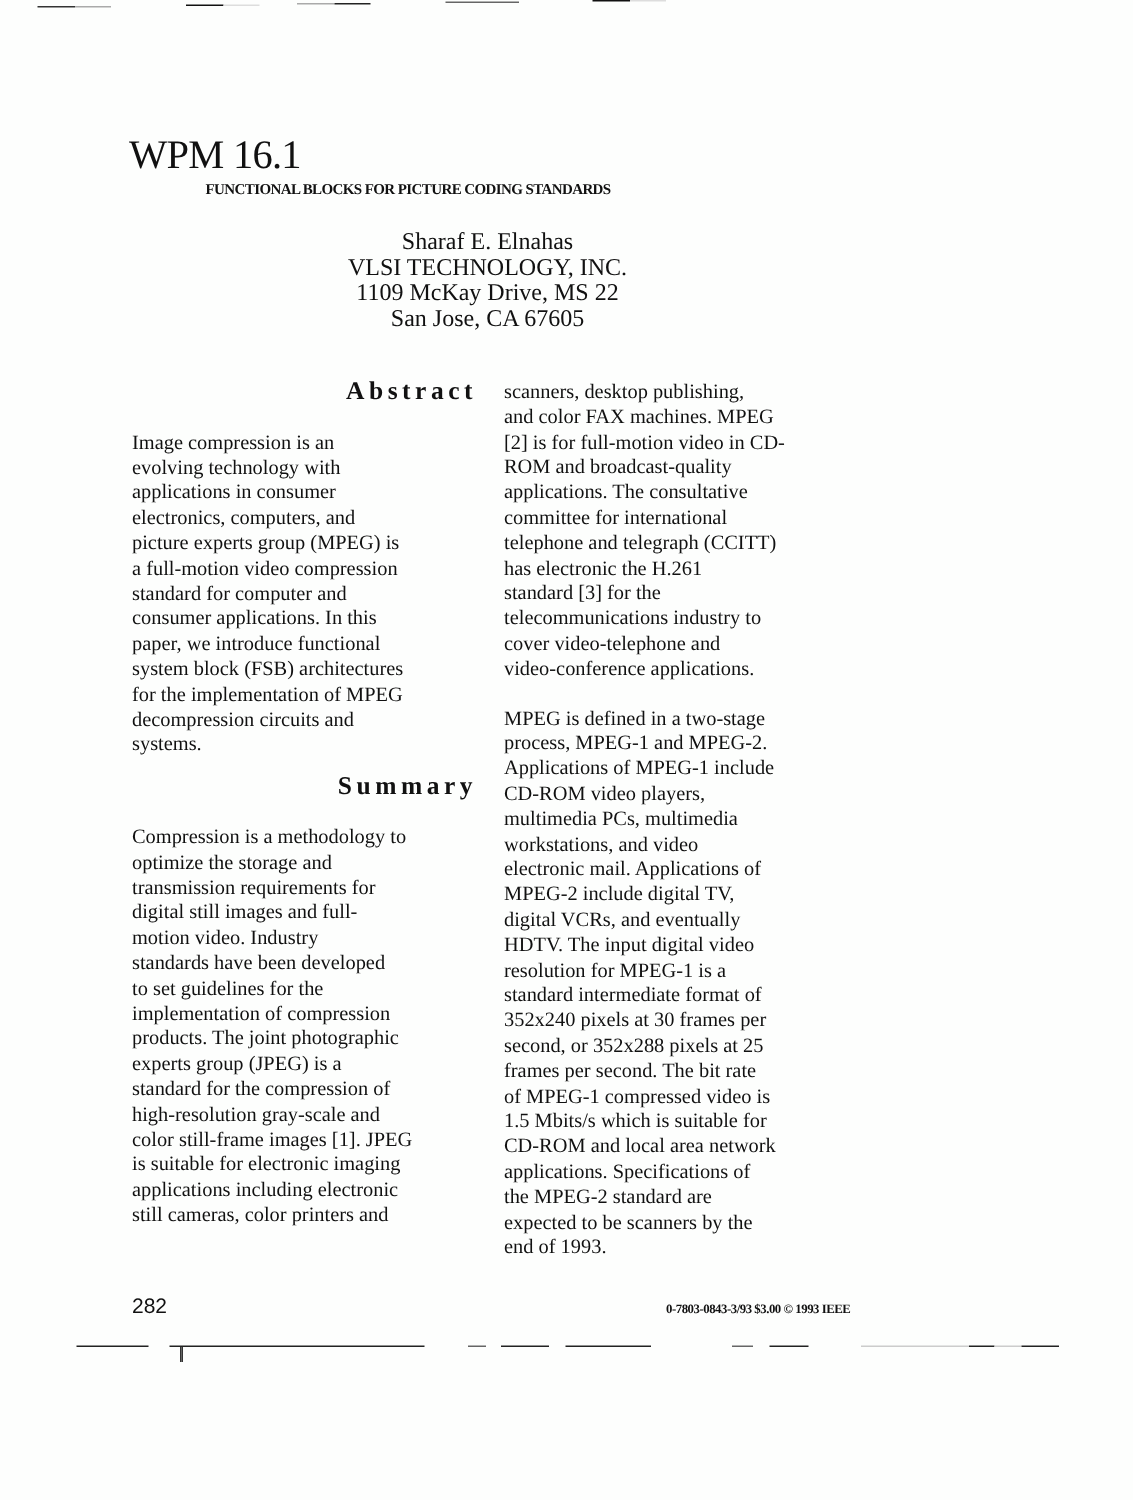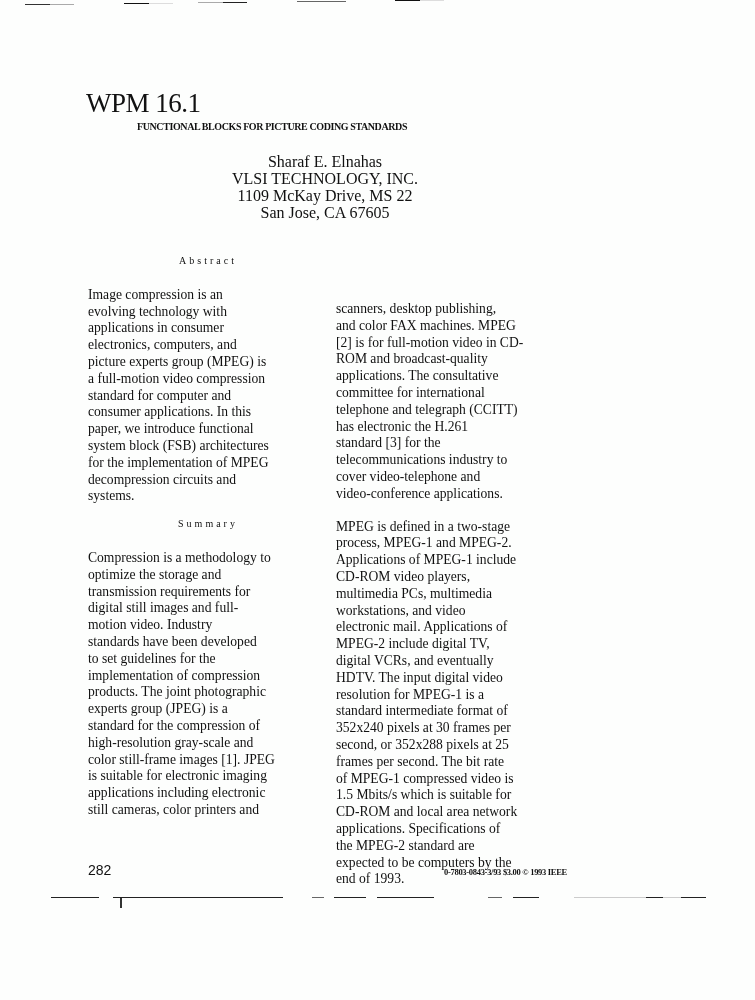--- a/index.html
+++ b/index.html
@@ -28,24 +28,24 @@
       position: absolute; left: 210px; width: 230px; top: 153px;
       text-align: center; font-size: 16px; line-height: 17px;
     }
     .author-block div { white-space: nowrap; }
 
     .col {
       position: absolute; top: 253px; width: 230px;
       font-size: 13.6px; line-height: 16.8px;
     }
     .col-left { left: 88px; }
-    .col-right { left: 336px; margin-top: 48px; }
+    .col-right { left: 336px; }
     .section-heading {
-      text-align: center; font-weight: normal; letter-spacing: 3px;
-      font-size: 10px; margin: 0; padding-left: 10px;
+      text-align: right; font-weight: bold; letter-spacing: 3px;
+      font-size: 17px; margin: 0; padding-left: 10px;
     }
     .para { margin: 0; }
     .line { white-space: nowrap; display: block; }
 
     .page-number {
       position: absolute; left: 88px; top: 862px;
       font-family: "Liberation Sans", "DejaVu Sans", sans-serif;
       font-size: 14px;
     }
     .copyright {
@@ -148,21 +148,21 @@
     <span class="line">resolution for MPEG-1 is a</span>
     <span class="line">standard intermediate format of</span>
     <span class="line">352x240 pixels at 30 frames per</span>
     <span class="line">second, or 352x288 pixels at 25</span>
     <span class="line">frames per second. The bit rate</span>
     <span class="line">of MPEG-1 compressed video is</span>
     <span class="line">1.5 Mbits/s which is suitable for</span>
     <span class="line">CD-ROM and local area network</span>
     <span class="line">applications. Specifications of</span>
     <span class="line">the MPEG-2 standard are</span>
-    <span class="line">expected to be computers by the</span>
+    <span class="line">expected to be scanners by the</span>
     <span class="line">end of 1993.</span>
   </p>
 </div>
 
 <div class="page-number">282</div>
 <div class="copyright">0-7803-0843-3/93 $3.00 © 1993 IEEE</div>
 
 <div class="rule" style="left:51px;top:897px;width:48px;"></div>
 <div class="rule" style="left:113px;top:897px;width:170px;"></div>
 <div class="vtick" style="left:120px;top:898px;"></div>

